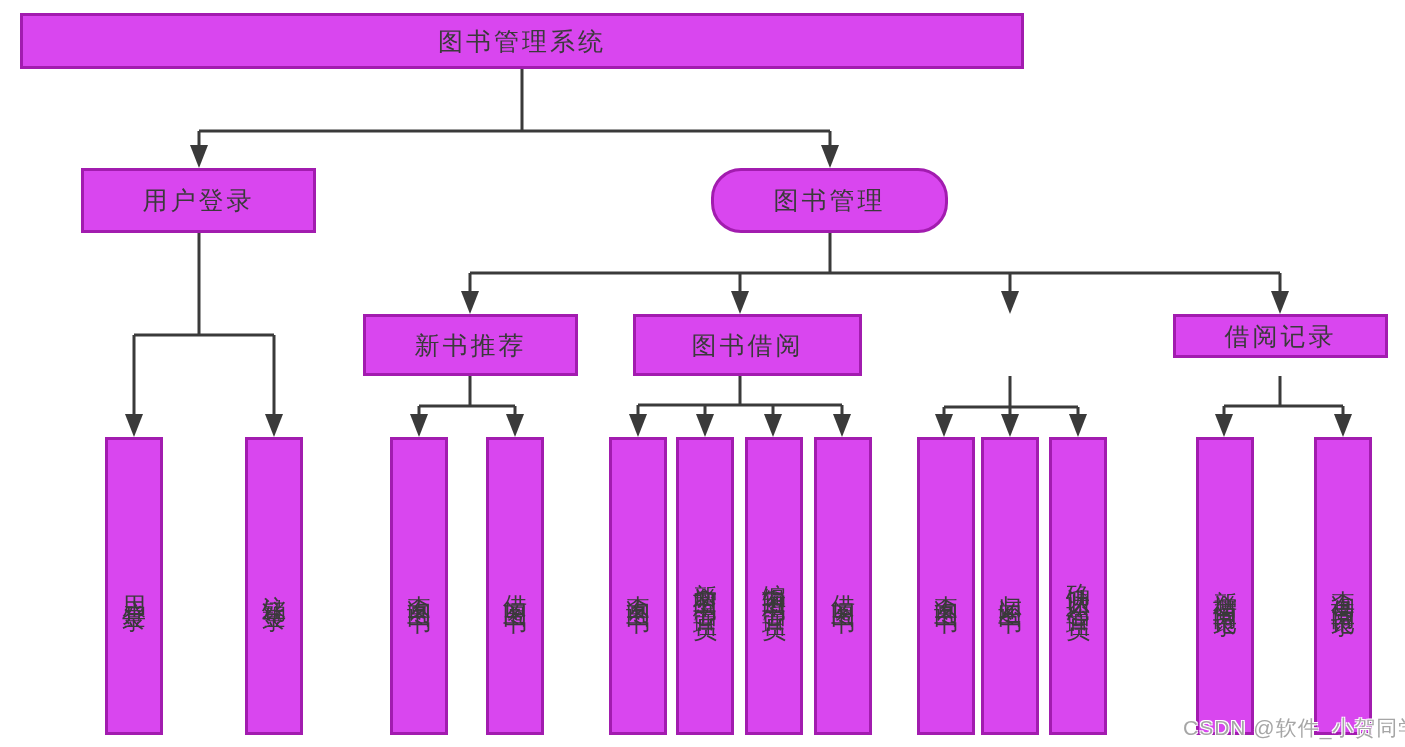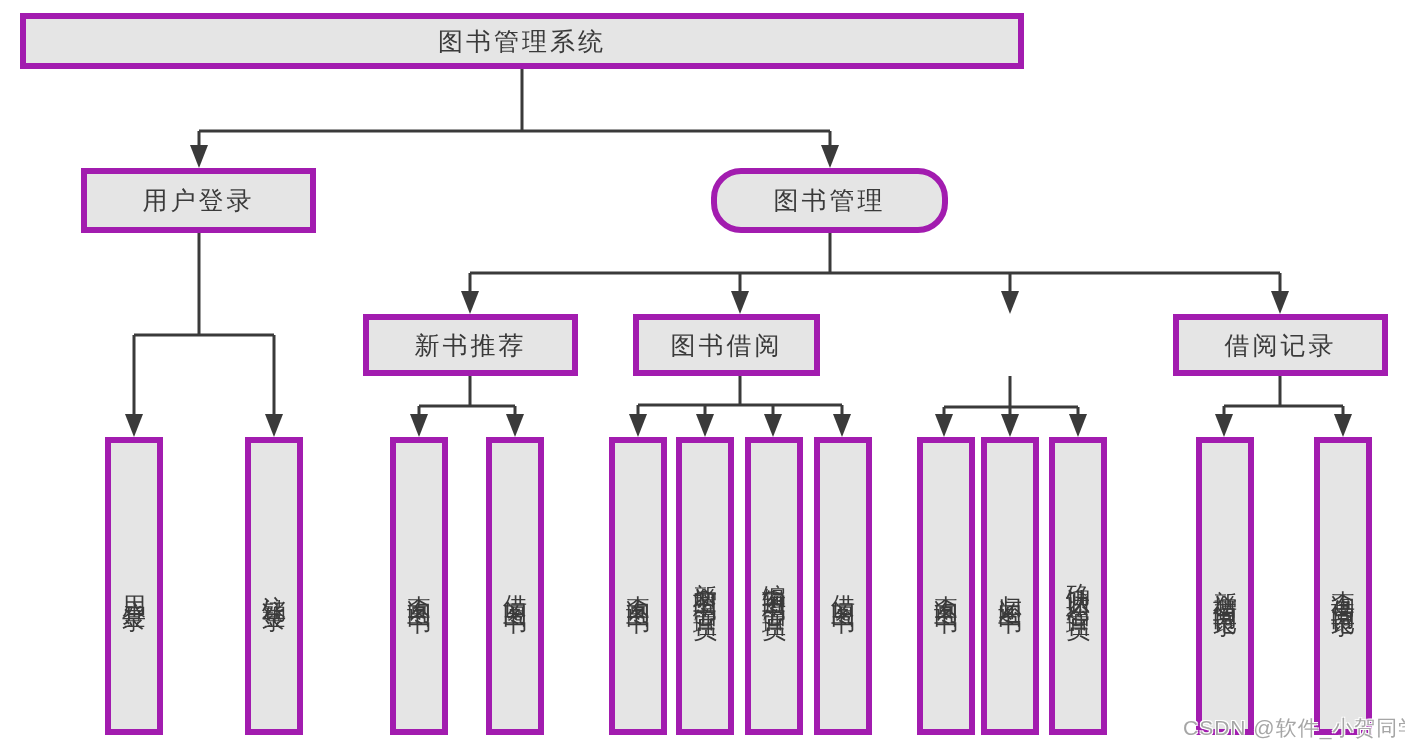--- a/index.html
+++ b/index.html
@@ -17,22 +17,22 @@
   }
   #connectors {
     position: absolute;
     left: 0;
     top: 0;
     z-index: 1;
   }
   .node {
     position: absolute;
     box-sizing: border-box;
-    border: 6px solid #a21caf;
-    background: #e5e5e5;
+    border: 3px solid #a21caf;
+    background: #d946ef;
     display: flex;
     align-items: center;
     justify-content: center;
     z-index: 2;
   }
   .node .lbl {
     color: #3a3a3a;
     font-size: 25px;
     letter-spacing: 3px;
     white-space: nowrap;
@@ -43,23 +43,23 @@
     letter-spacing: 5px;
     font-size: 24px;
     white-space: normal;
     line-height: 1;
   }
   
   .n-root    { left: 20px;   top: 13px;  width: 1004px; height: 56px; }
   .n-login   { left: 81px;   top: 168px; width: 235px;  height: 65px; }
   .n-books   { left: 711px;  top: 168px; width: 237px;  height: 65px; border-radius: 30px; }
   .n-newrec  { left: 363px;  top: 314px; width: 215px;  height: 62px; }
-  .n-borrow  { left: 633px;  top: 314px; width: 187px;  height: 62px; }
+  .n-borrow  { left: 633px;  top: 314px; width: 229px;  height: 62px; }
   .n-current { left: 903px;  top: 314px; width: 215px;  height: 62px; }
-  .n-records { left: 1173px; top: 314px; width: 215px;  height: 62px; }
+  .n-records { left: 1173px; top: 314px; width: 215px;  height: 44px; }
   .leaf      { top: 437px; width: 58px; height: 298px; }
   .n-l-userlogin { left: 105px; }
   .n-l-logout    { left: 245px; }
   .n-l-nb-query  { left: 390px; }
   .n-l-nb-borrow { left: 486px; }
   .n-l-bb-query  { left: 609px; }
   .n-l-bb-add    { left: 676px; }
   .n-l-bb-edit   { left: 745px; }
   .n-l-bb-borrow { left: 814px; }
   .n-l-cb-query  { left: 917px; }

